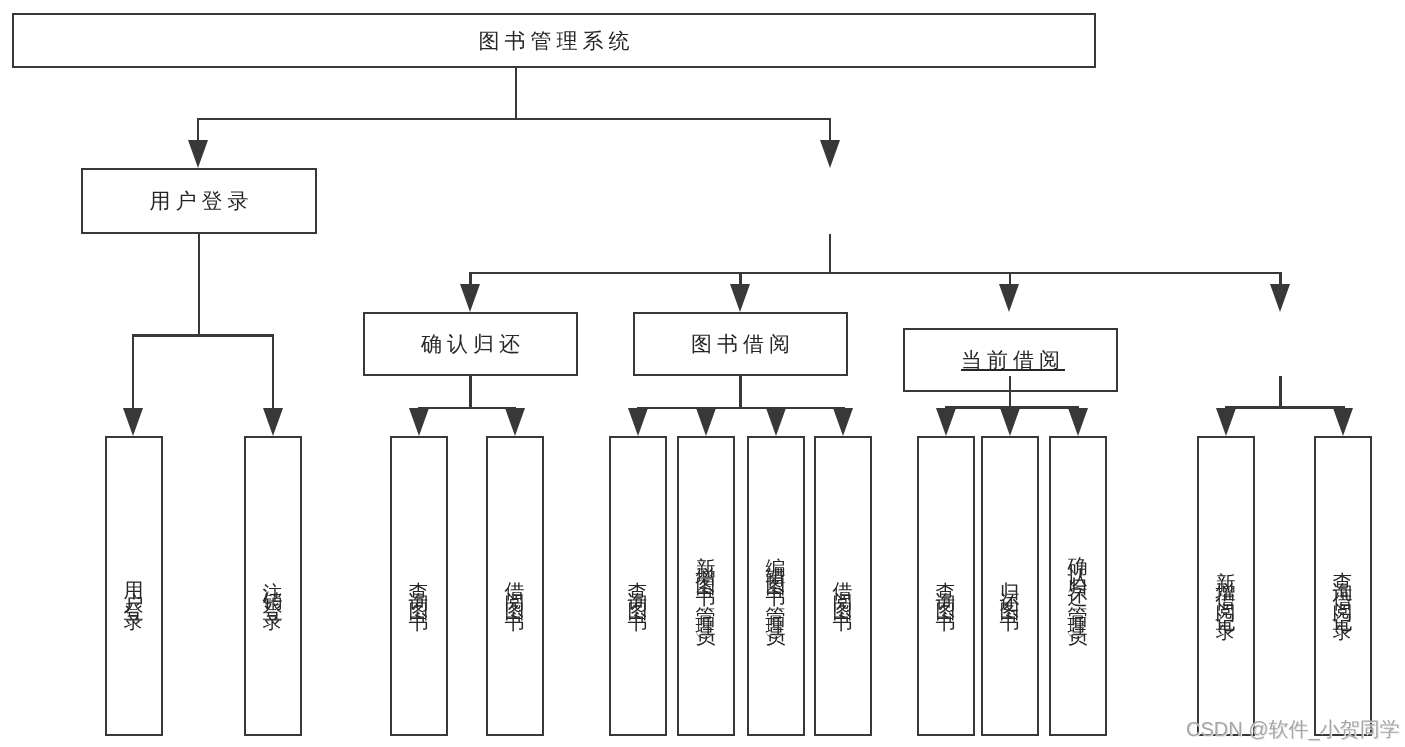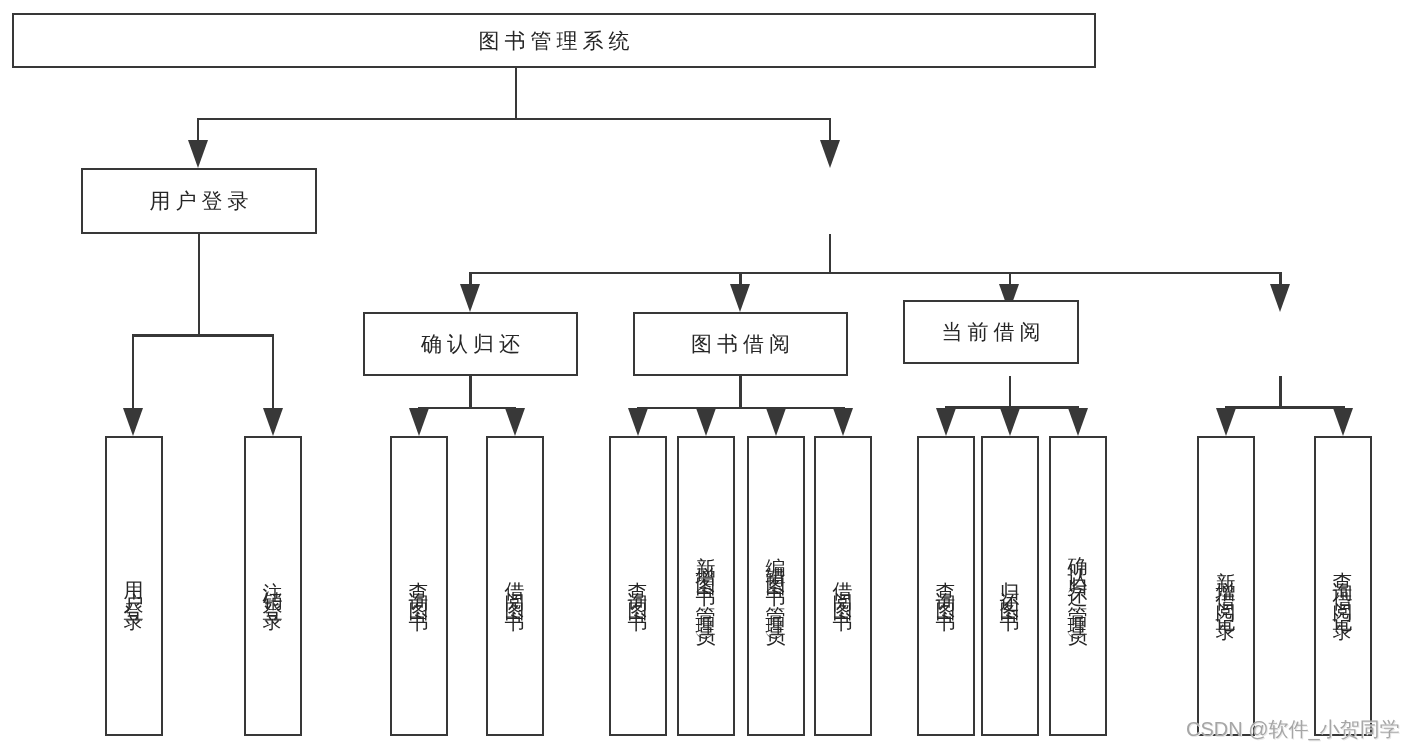--- a/index.html
+++ b/index.html
@@ -100,21 +100,21 @@
     <div class="vline" style="left:1279.25px; top:271.5px; height:18px;"></div>
     <div class="arrow" style="left:1270px; top:284px;"></div>
   </div>
 
   <div class="node node-h" style="left:363px; top:312px; width:215px; height:64px;">
     <span>确认归还</span>
   </div>
   <div class="node node-h" style="left:633px; top:312px; width:215px; height:64px;">
     <span>图书借阅</span>
   </div>
-  <div class="node node-h" style="left:903px; top:300px; width:176px; height:64px;">
+  <div class="node node-h" style="left:903px; top:328px; width:215px; height:64px;text-decoration:underline;">
     <span>当前借阅</span>
   </div>
 
   <div>
     <div class="vline" style="left:469.25px; top:376px; height:31px;"></div>
     <div class="hline" style="left:417.75px; top:406.5px; width:98px;"></div>
     <div class="arrow" style="left:409px; top:408px;"></div>
     <div class="arrow" style="left:505px; top:408px;"></div>
   </div>
 

